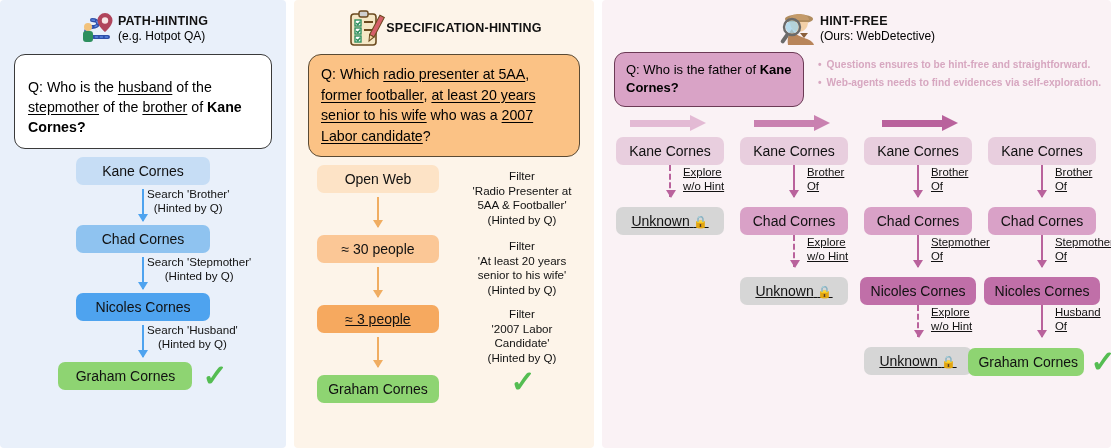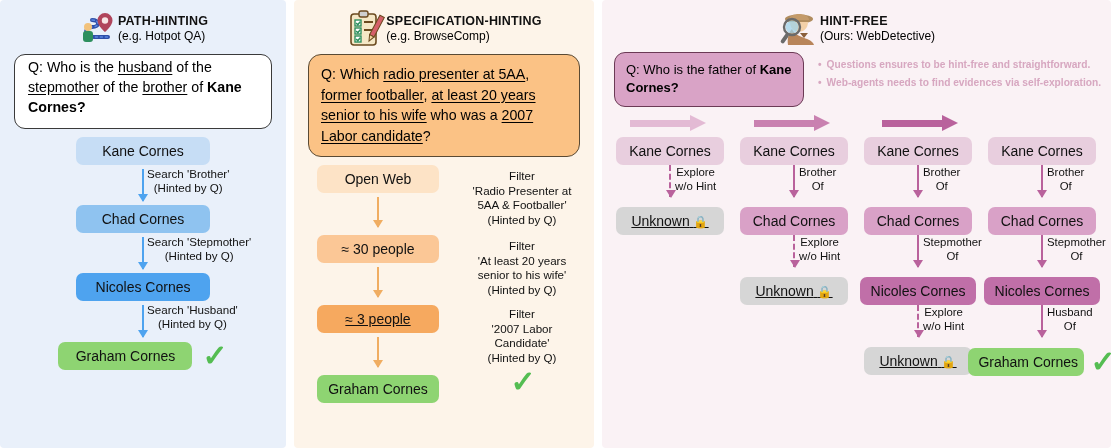--- a/index.html
+++ b/index.html
@@ -55,21 +55,21 @@
     font-size: 12px;
     color: #000000;
   }
 
   
   .qbox-path {
     margin: 4px 14px 0 14px;
     border: 1.4px solid #3a3a3a;
     border-radius: 11px;
     background: #ffffff;
-    padding: 2px 13px 11px 13px;
+    padding: 22px 13px 11px 13px;
     font-size: 14.2px;
     line-height: 1.42;
     color: #000;
   }
   .qbox-spec {
     margin: 4px 14px 0 14px;
     border: 1.6px solid #5a4a34;
     border-radius: 13px;
     background: #fbc285;
     padding: 9px 12px 10px 12px;
@@ -233,25 +233,26 @@
   .col3 .node.wide { width: 116px; }
   .col3 .gap {
     height: 42px;
     position: relative;
     display: flex;
     justify-content: center;
   }
   .col3 .gap .edge-label {
     position: absolute;
     left: 50%;
-    margin-left: 5px;
+    margin-left: 13px;
     top: 1px;
-    text-align: center;
+    text-align: left;
     line-height: 1.18;
     font-size: 11.4px;
+    text-decoration: underline;
   }
   .col3 .lastrow { display: flex; align-items: center; justify-content: center; }
   .lock { font-size: 12px; }
 </style>
 </head>
 <body>
 
 <div class="figure">
 
   <div class="panel panel-path">
@@ -337,21 +338,20 @@
           <rect x="18" y="12" width="9" height="2" fill="#6b4a1f"></rect>
           <rect x="18" y="20" width="9" height="2" fill="#6b4a1f"></rect>
           <g transform="rotate(28 30 20)">
             <rect x="27" y="6" width="5" height="22" fill="#d4606a" stroke="#6b4a1f" stroke-width="1"></rect>
             <polygon points="27,28 32,28 29.5,34" fill="#f2d7a0" stroke="#6b4a1f" stroke-width="1"></polygon>
           </g>
         </svg>
       </span>
       <span class="head-text">
         <div class="head-title">SPECIFICATION-HINTING</div>
-        <div class="head-sub">(e.g. BrowseComp)</div>
       </span>
     </div>
 
     <div class="qbox-spec">
       <span>Q: Which </span><span class="u">radio presenter at 5AA</span><span>, </span><span class="u">former footballer</span><span>, </span><span class="u">at least 20 years senior to his wife</span><span> who was a </span><span class="u">2007 Labor candidate</span><span>?</span>
     </div>
 
     <div class="flow2">
       <div class="f2row">
         <div class="f2col">

